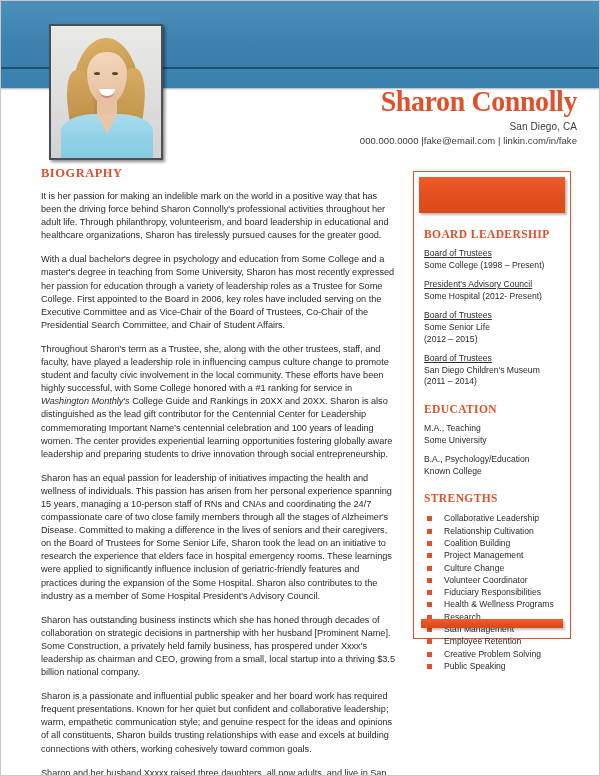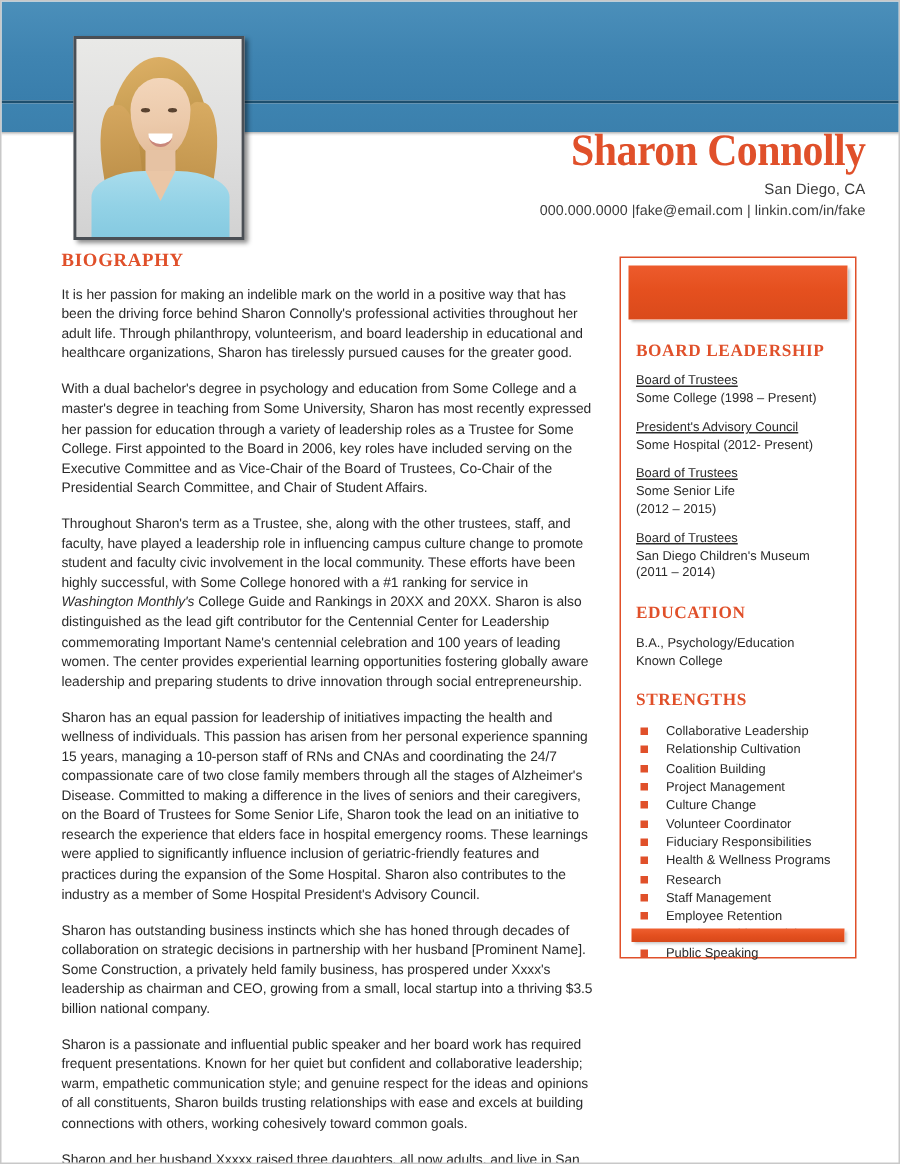--- a/index.html
+++ b/index.html
@@ -372,20 +372,24 @@
         </div>
         <div class="board-entry">
           <span class="board-role">Board of Trustees</span>
           <span class="board-org">San Diego Children's Museum</span>
           <span class="board-org">(2011 – 2014)</span>
         </div>
       </div>
 
       <h3 class="sb-title spaced">EDUCATION</h3>
       <div>
+        <div class="edu-entry">
+          <span>M.A., Teaching</span>
+          <span>Some University</span>
+        </div>
         <div class="edu-entry">
           <span>B.A., Psychology/Education</span>
           <span>Known College</span>
         </div>
       </div>
 
       <h3 class="sb-title spaced">STRENGTHS</h3>
       <ul class="strengths-list">
         <li>Collaborative Leadership</li>
         <li>Relationship Cultivation</li>

